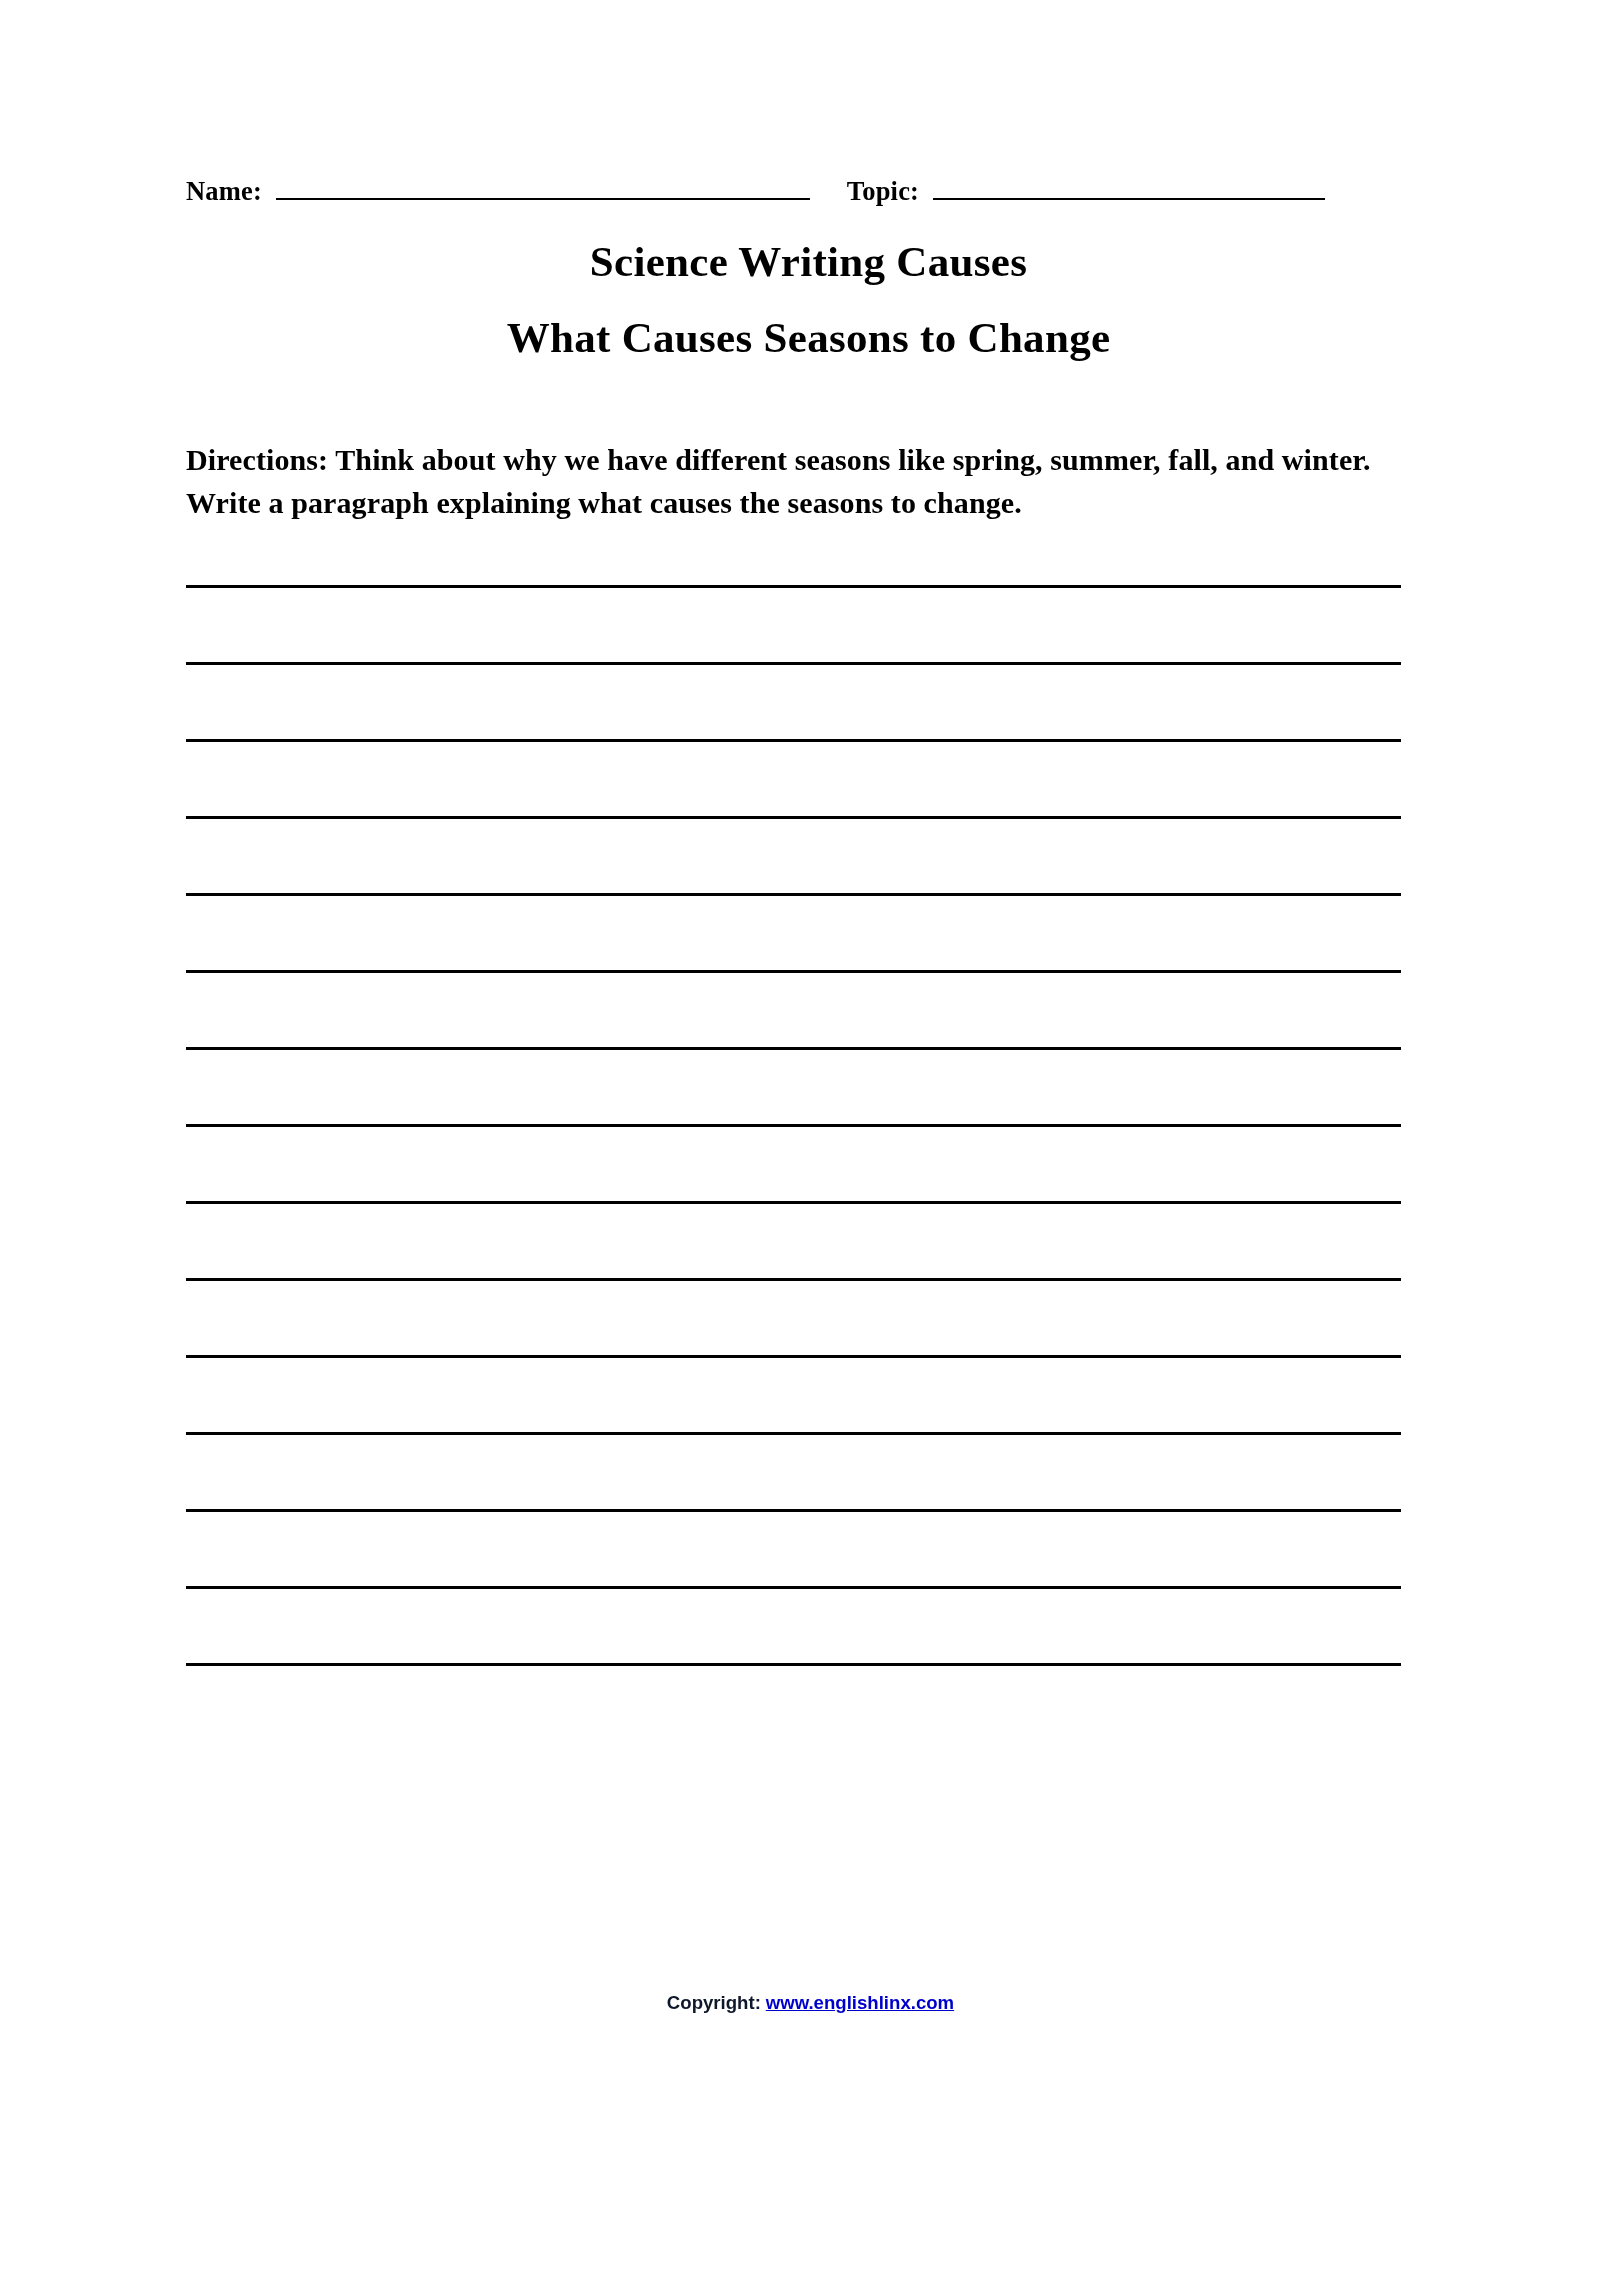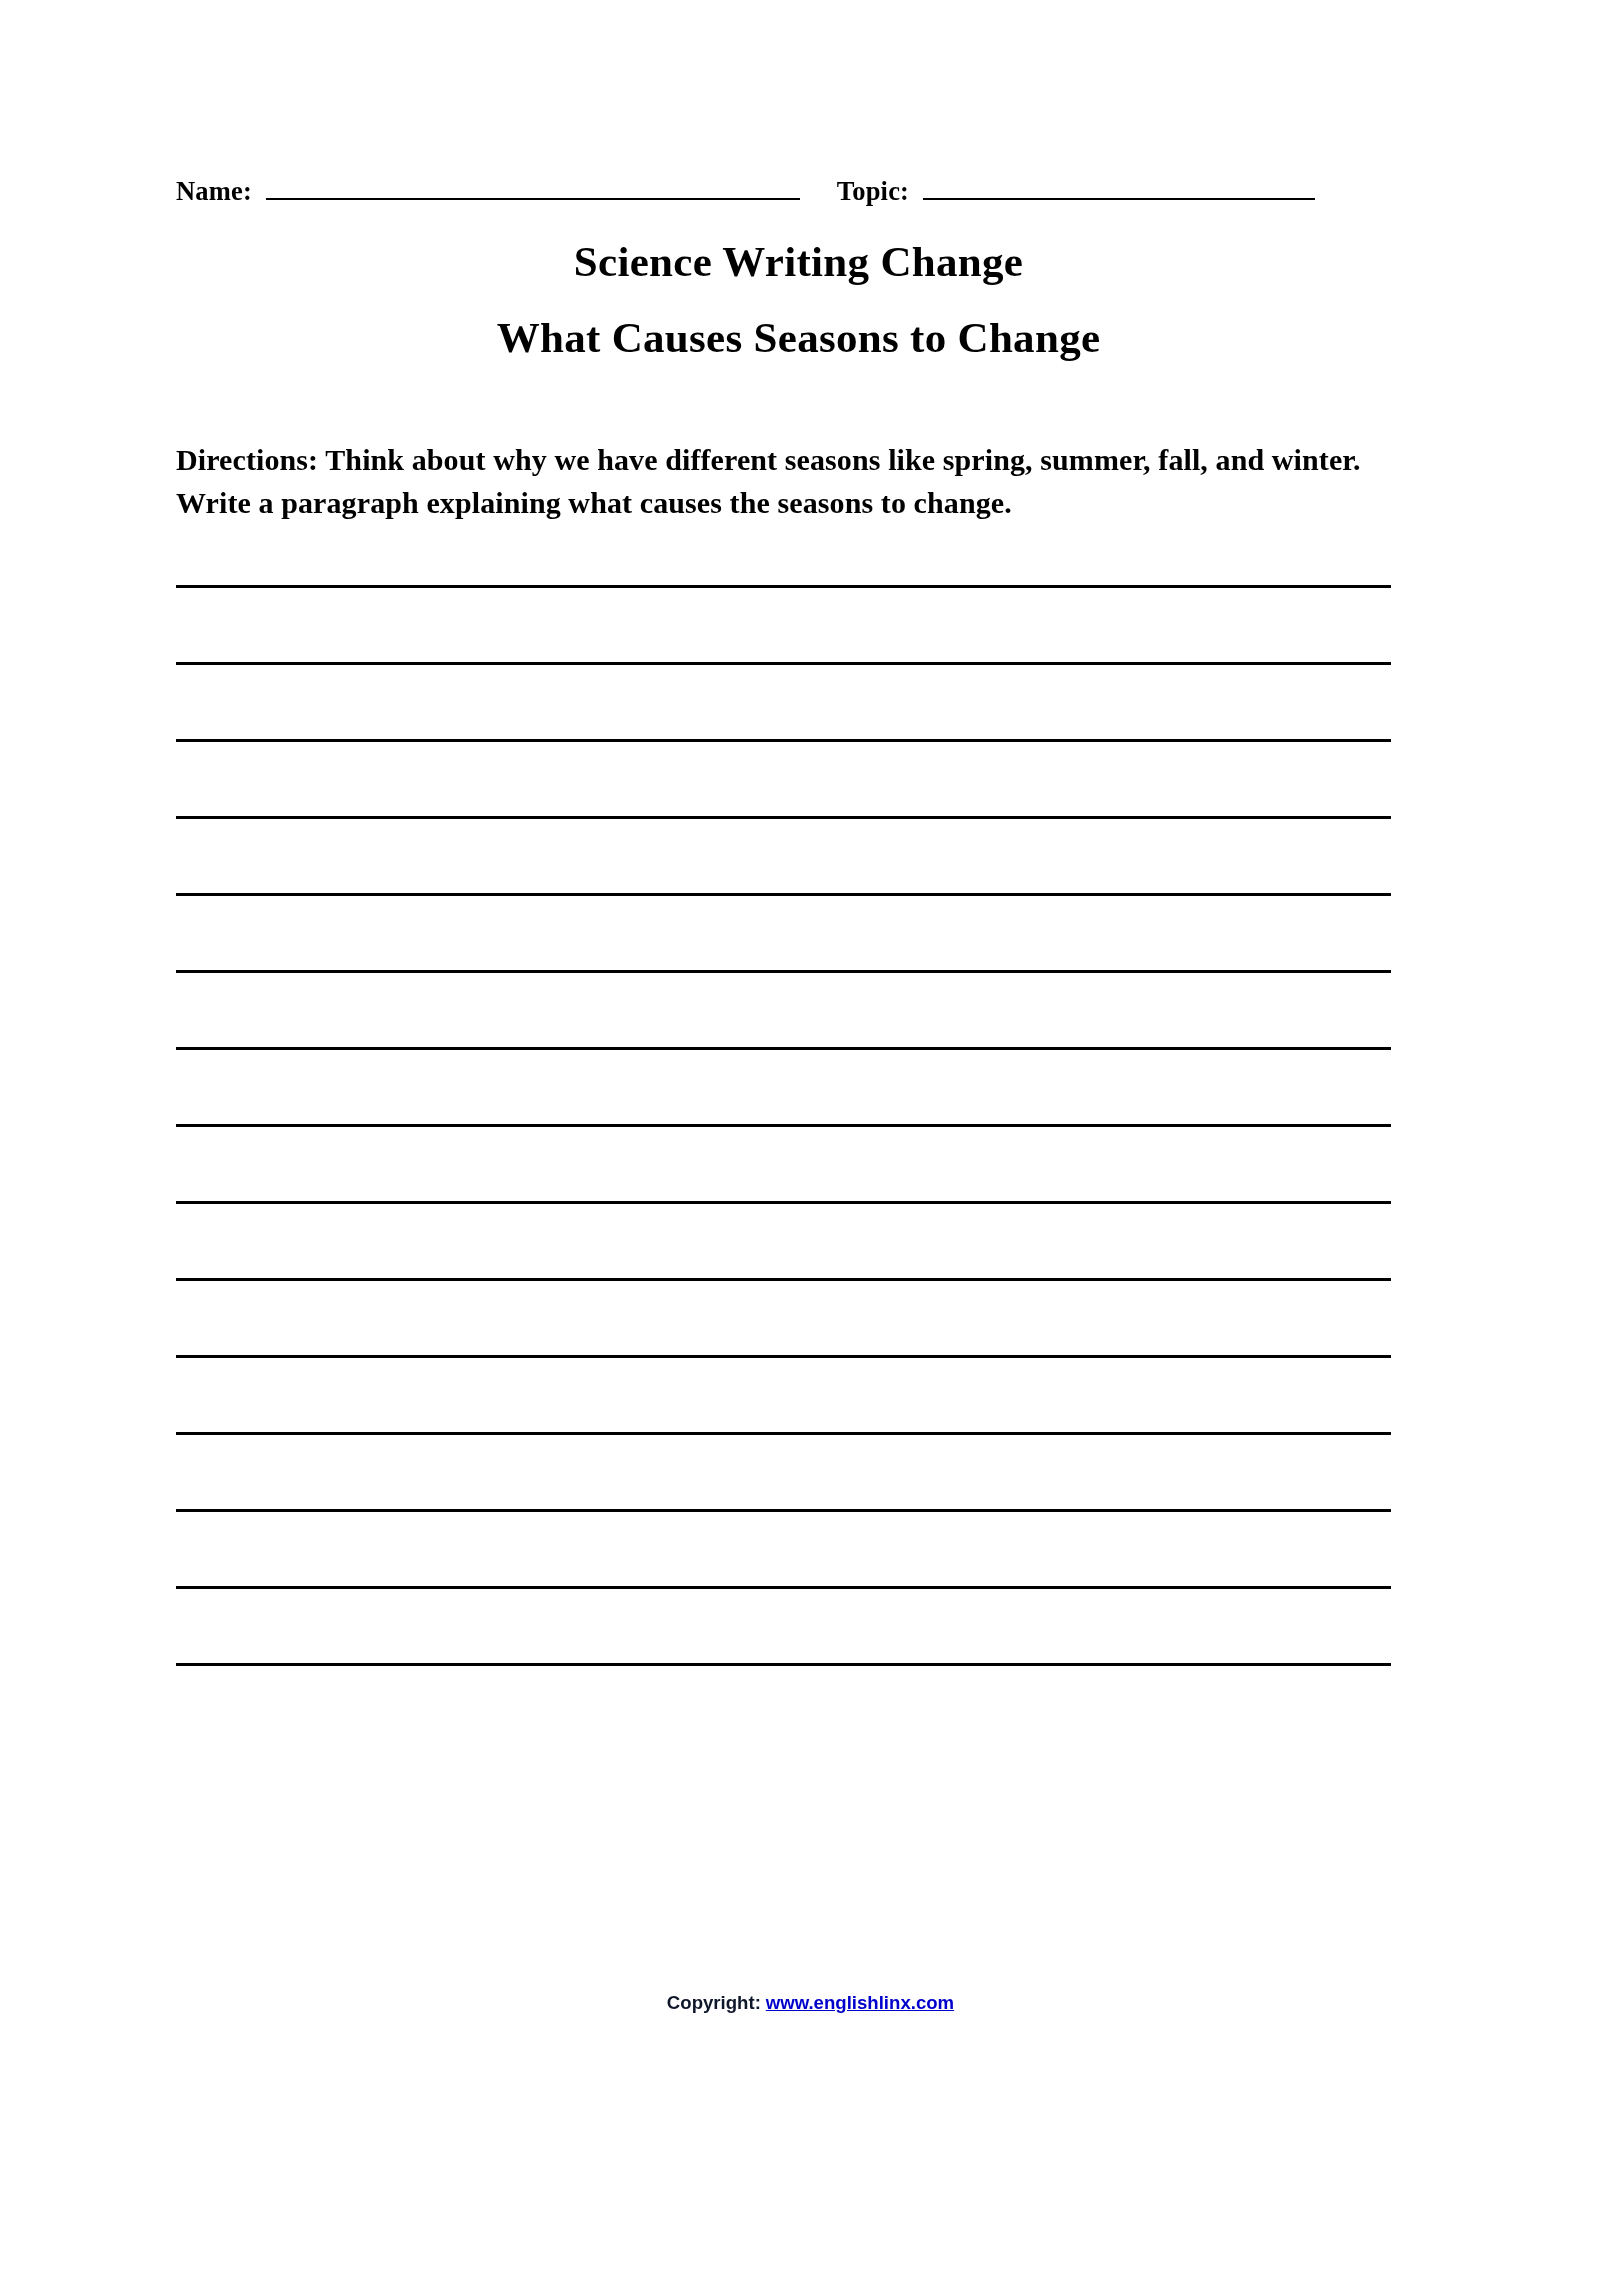--- a/index.html
+++ b/index.html
@@ -18,21 +18,21 @@
   .page {
     position: absolute;
     left: 0;
     top: 0;
     width: 1621px;
     height: 2293px;
     background: #ffffff;
   }
   .content {
     position: absolute;
-    left: 176px;
+    left: 186px;
     top: 176px;
     width: 1245px;
   }
 
   
   .namedate-row {
     display: flex;
     align-items: baseline;
     font-weight: bold;
     font-size: 26.5px;
@@ -122,21 +122,21 @@
 
     <div class="namedate-row">
       <span class="namedate-label">Name:</span>
       <span class="rule-short name-rule"></span>
       <span class="date-gap"></span>
       <span class="namedate-label">Topic:</span>
       <span class="rule-short date-rule"></span>
     </div>
 
     <div class="title-block">
-      <div class="title-main">Science Writing Change</div>
+      <div class="title-main">Science Writing Causes</div>
       <div class="title-sub">What Causes Seasons to Change</div>
     </div>
 
     <div class="directions">Directions:  Think about why we have different seasons like spring, summer, fall, and winter. Write a paragraph explaining what causes the seasons to change.</div>
 
     <div class="lines">
       <div class="write-line"></div>
       <div class="write-line"></div>
       <div class="write-line"></div>
       <div class="write-line"></div>

